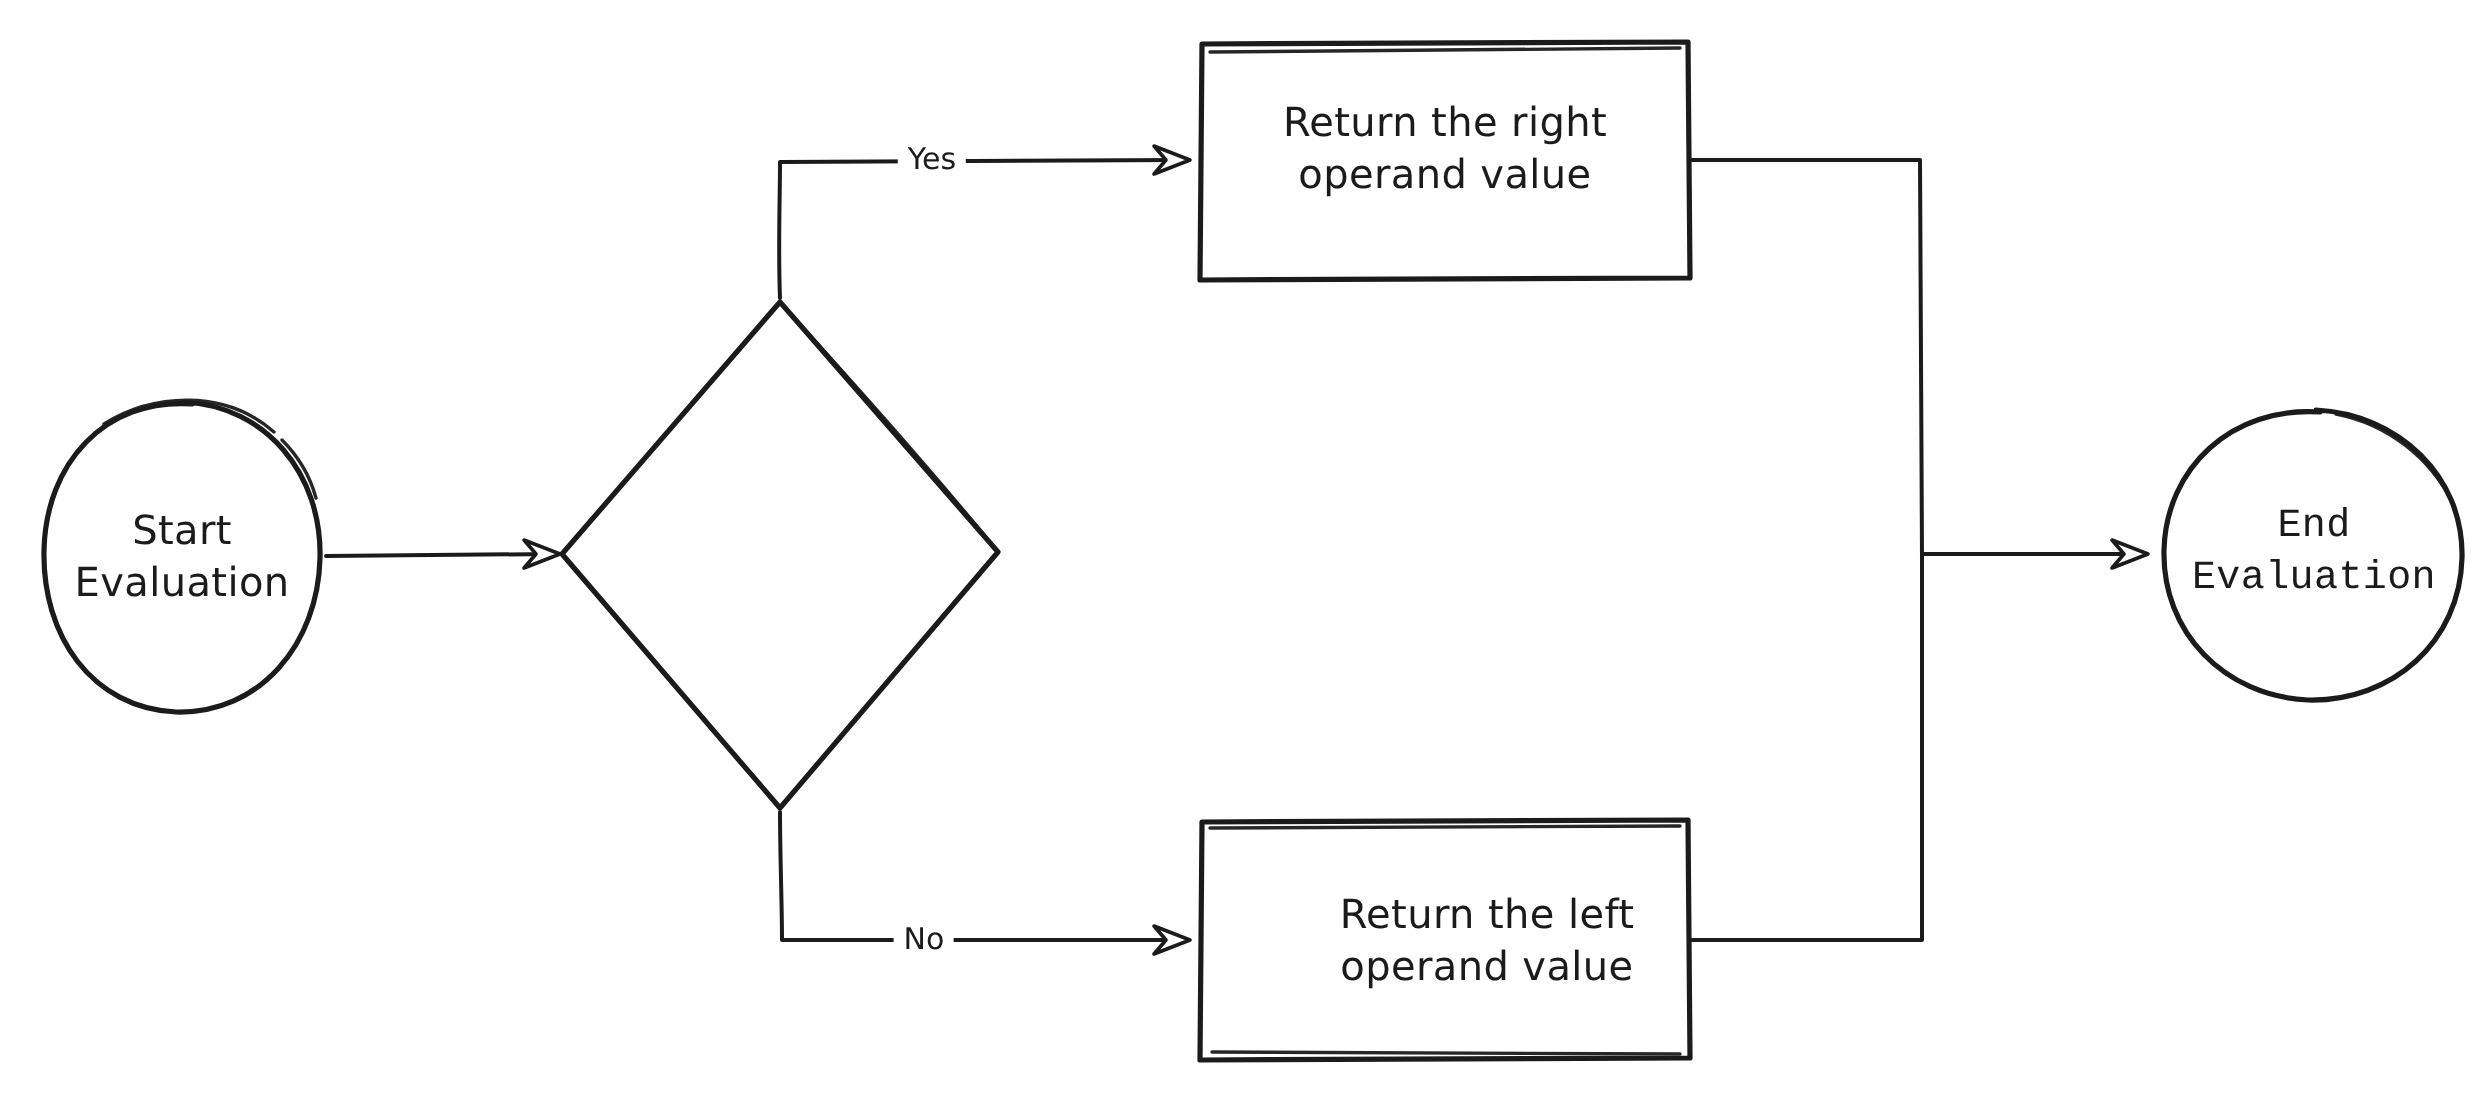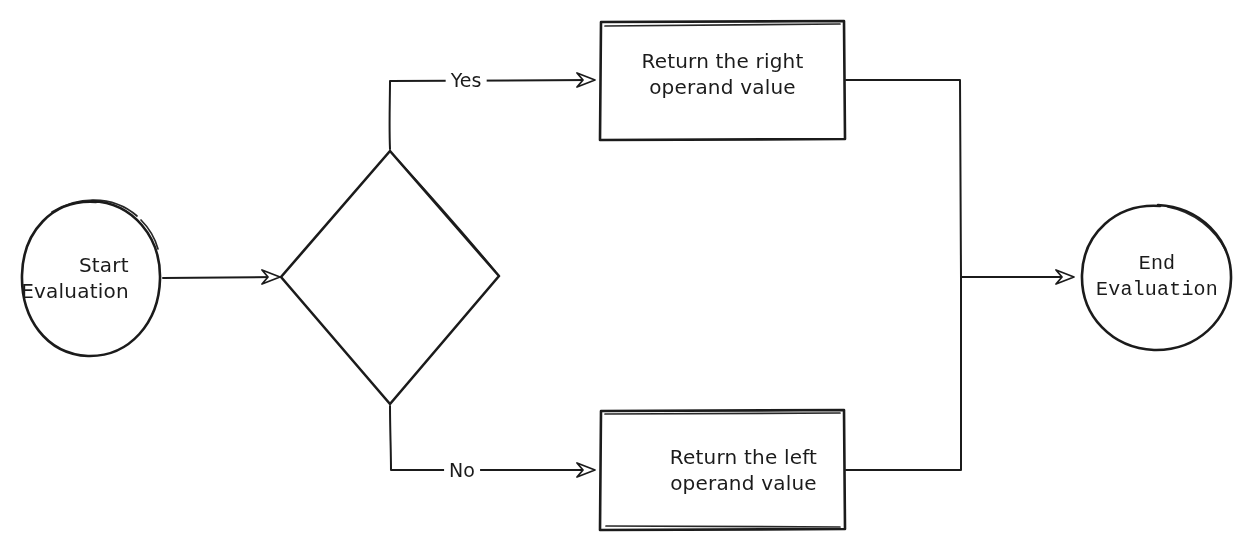--- a/index.html
+++ b/index.html
@@ -32,32 +32,32 @@
     display: flex;
     align-items: center;
     justify-content: center;
     text-align: center;
     white-space: pre-line;
     color: #1b1b1b;
     font-size: 20px;
     line-height: 1.32;
     letter-spacing: 0.2px;
   }
-  .lbl-start        { left: 6px;   top: 200px; width: 138px; height: 156px; text-align: right; }
+  .lbl-start        { left: 22px;   top: 200px; width: 138px; height: 156px; }
   .lbl-decision     { left: 286px;  top: 210px; width: 208px; height: 134px; font-size: 19px; }
   .lbl-return-right { left: 600px;  top: 20px;  width: 245px; height: 108px; }
   .lbl-return-left  { left: 600px;  top: 410px; width: 287px; height: 120px; }
   .lbl-end          { left: 1082px; top: 204px; width: 150px; height: 146px; font-family: Liberation Mono, monospace; }
   .edge-lbl {
     position: absolute;
     transform: translate(-50%, -50%);
     background: #ffffff;
     padding: 0 5px;
     color: #1b1b1b;
-    font-size: 19px;
+    font-size: 15px;
     line-height: 1;
   }
   .edge-lbl-yes { left: 466px; top: 80px; }
   .edge-lbl-no  { left: 462px; top: 470px; }
 </style>
 </head>
 <body>
 
 <div id="canvas">
 

